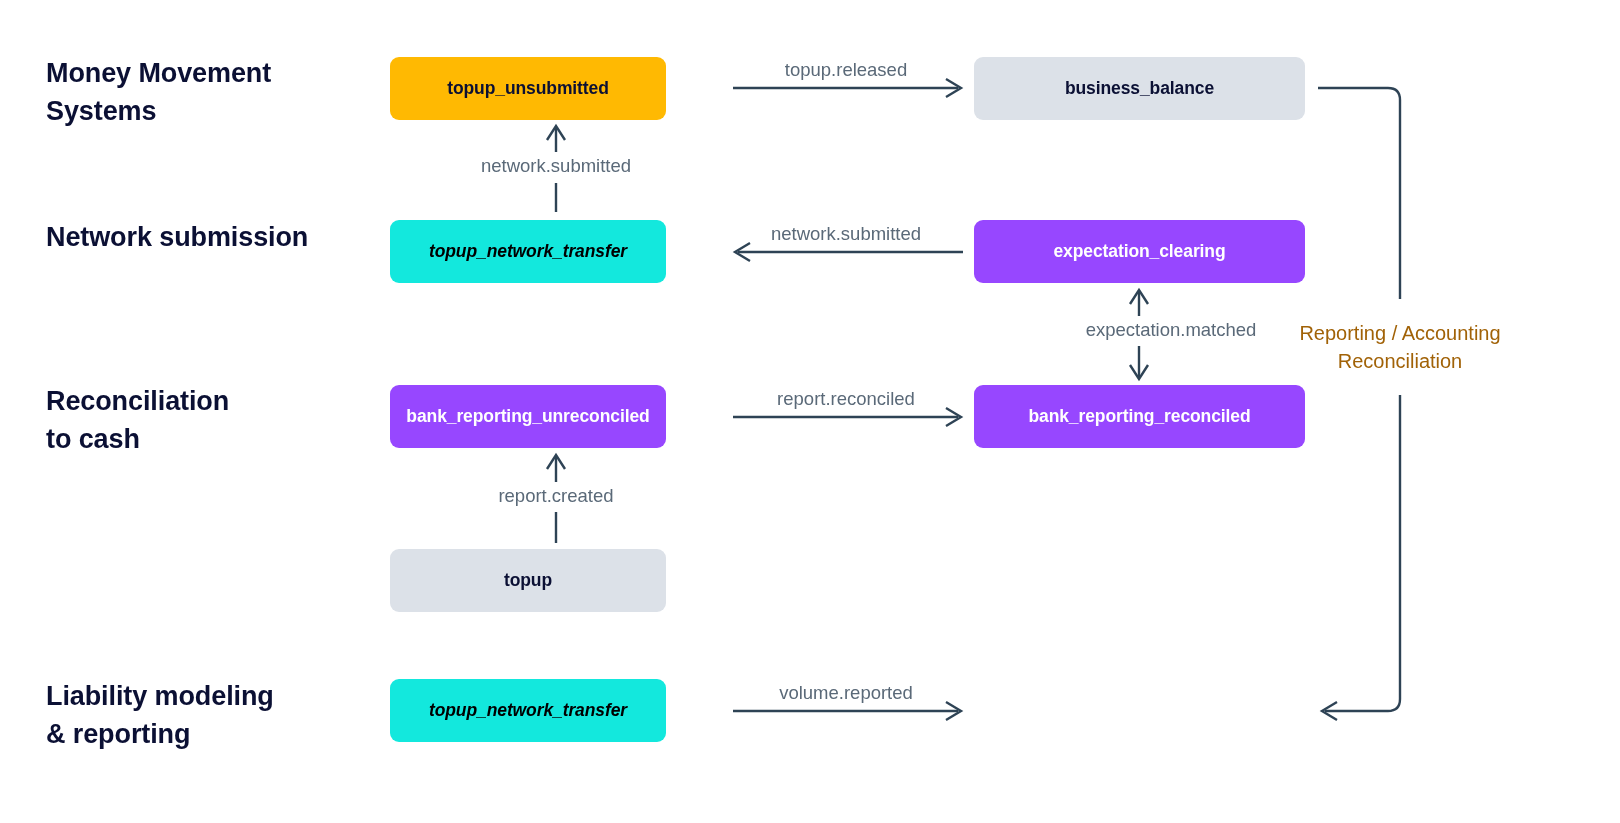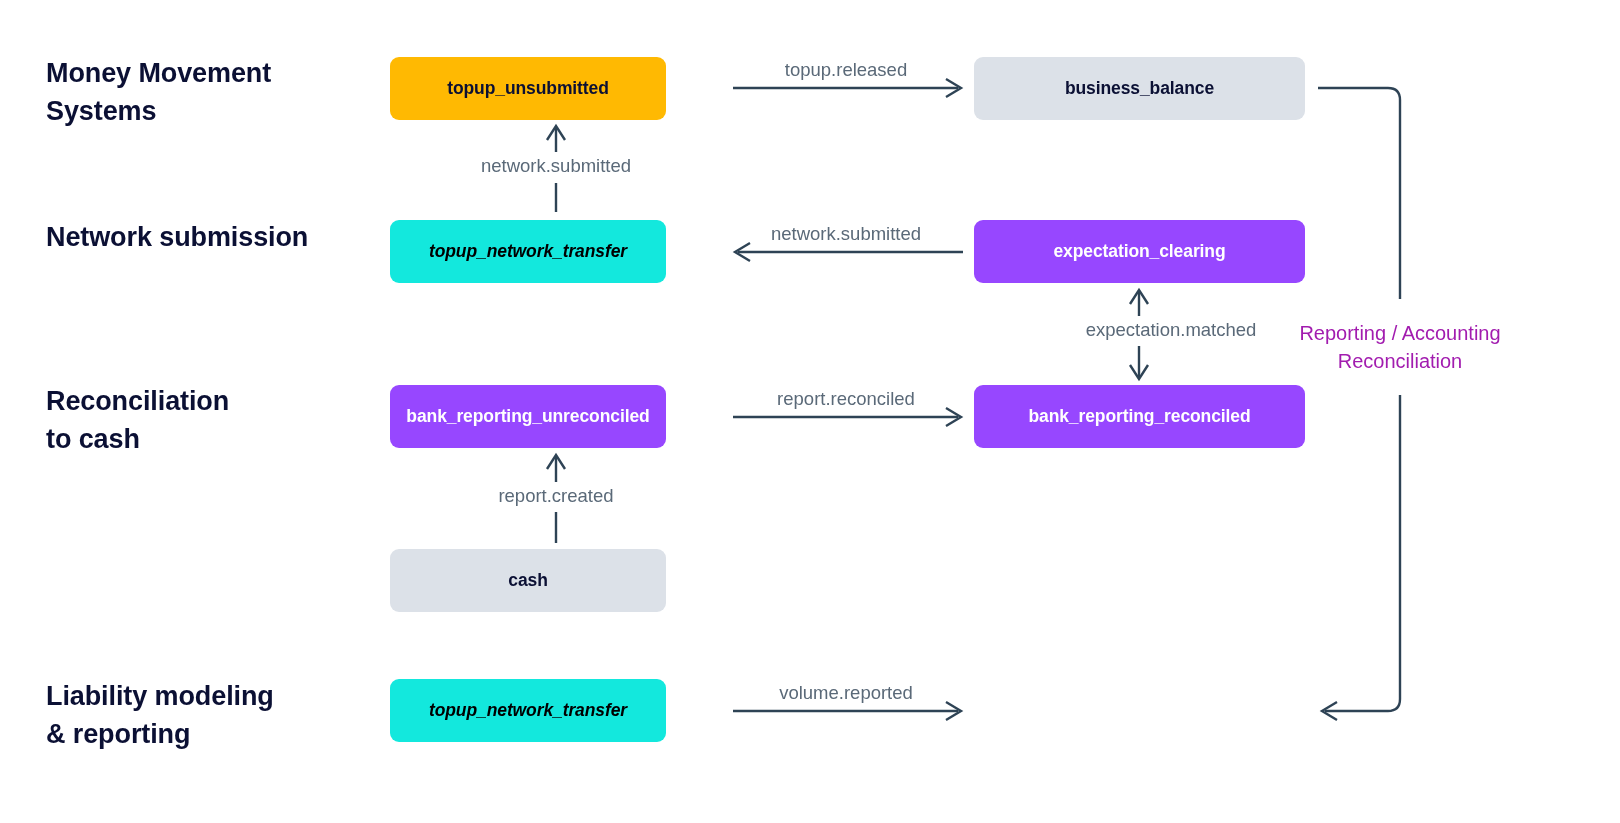--- a/index.html
+++ b/index.html
@@ -66,21 +66,21 @@
     letter-spacing: 0px;
   }
   .edge-label.centered {
     text-align: center;
     transform: translateX(-50%);
   }
 
   .side-note {
     position: absolute;
     font-size: 20px;
-    color: #a21caf;
+    color: #a16207;
     line-height: 1.42;
     text-align: center;
     white-space: nowrap;
     letter-spacing: 0px;
   }
 
   
   #edges {
     position: absolute;
     left: 0;
@@ -185,21 +185,21 @@
 
   <div class="node col-right fill-purple" style="top:220px;">
     <span>expectation_clearing</span>
   </div>
 
   <div class="node col-right fill-purple" style="top:385px;">
     <span>bank_reporting_reconciled</span>
   </div>
 
   <div class="node col-left fill-grey" style="top:549px;">
-    <span>cash</span>
+    <span>topup</span>
   </div>
 
   <div class="node col-left fill-teal" style="top:679px;">
     <span>topup_network_transfer</span>
   </div>
 
 
   <div class="edge-label centered" style="left:846px; top:59px;">topup.released</div>
 
   <div class="edge-label centered" style="left:556px; top:155px;">network.submitted</div>

